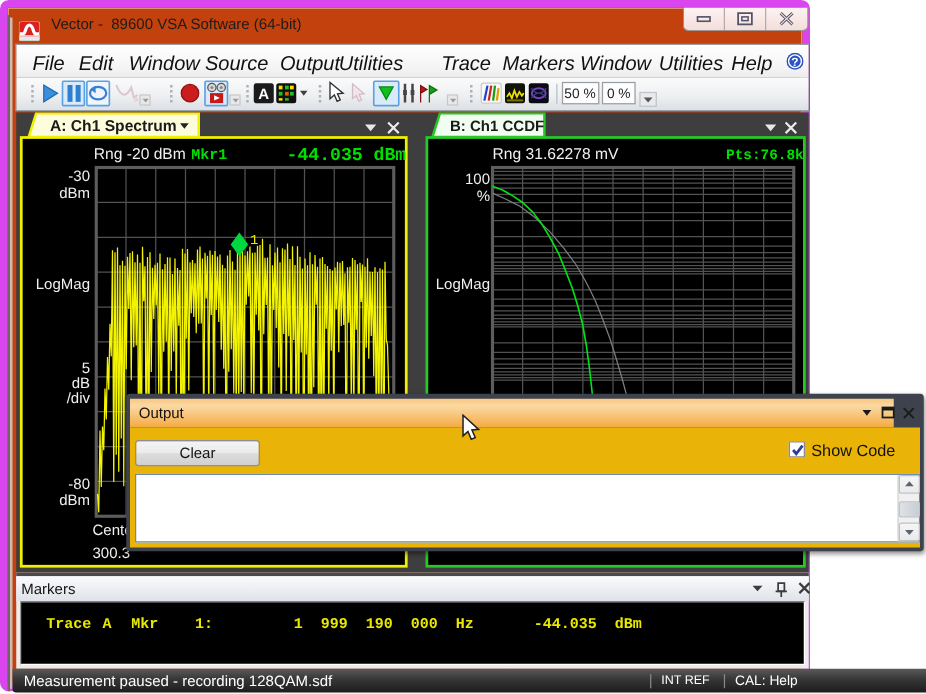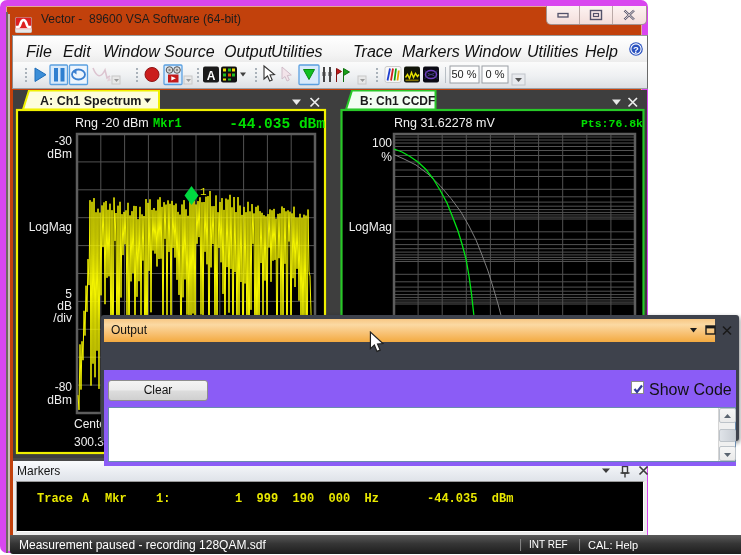--- a/index.html
+++ b/index.html
@@ -27,21 +27,21 @@
 
 #status { position:absolute; left:4px; top:529px; width:736px; height:19px;
   background:linear-gradient(#5a5a5a,#363636 45%,#1d1d1d); border-radius:0 0 3px 3px;
   color:#fff; font-size:12px; }
 .mono { font-family:"Liberation Mono",monospace; }
 
 #outdlg { position:absolute; left:101px; top:315px; width:638px; height:126px;
   background:#3e424c; border-radius:3px; box-shadow:1px 2px 4px rgba(0,0,0,.45); }
 #outtitle { position:absolute; left:3px; top:4px; width:611px; height:23px;
   background:linear-gradient(180deg, #f7c783 0%, #fbd9a3 25%, #f8c377 60%, #f3aa40 100%); }
-#outbody { position:absolute; left:3px; top:27px; width:632px; height:96px; background:#8b5cf6;margin-top:28px; }
+#outbody { position:absolute; left:3px; top:27px; width:632px; height:96px; background:#eab308; }
 #clearbtn { position:absolute; left:4px; top:10px; width:100px; height:21px;
   border:1px solid #8e8e8e; border-radius:3px;
   background:linear-gradient(#f4f4f4,#ebebeb 48%,#dddddd 52%,#d0d0d0);
   font-size:12px; text-align:center; line-height:19px; color:#111; }
 #ta { position:absolute; left:4px; top:37px; width:628px; height:55px; background:#fff; border:1px solid #6a8caf; }
 #ta pre { font-family:"Liberation Mono",monospace; font-size:11.9px; line-height:13.8px; color:#000; margin:3px 0 0 3px; }
 #sb { position:absolute; right:0px; top:0px; width:17px; height:53px; background:#f0f0f0; border-left:1px solid #d5d5d5; }
 .sbbtn { position:absolute; left:0; width:17px; height:15px; background:linear-gradient(#f6f6f6,#eaeaea); border:1px solid #bdc3c9; border-radius:2px; }
 .chk { position:absolute; width:13px; height:13px; background:#fff; border:1px solid #8a8a8a; }
 </style></head>
@@ -318,21 +318,21 @@
       <path d="M34 2.5 l8 8 M42 2.5 l-8 8" stroke="#1a1a1a" stroke-width="1.6"></path>
     </svg>
   </div>
   <div id="outbody">
     <div id="clearbtn">Clear</div>
     <div class="chk" style="left:527px;top:11px">
       <svg width="13" height="13" viewBox="0 0 13 13">
           <path d="M2.5 6 L5 9 L10 2.5" stroke="#333a99" stroke-width="2.2" fill="none"></path>
         </svg>
     </div>
-    <span class="abs" style="left:545px;top:11px;font-size:16px;color:#111">Show Code</span>
+    <span class="abs" style="left:545px;top:11px;font-size:13px;color:#111">Show Code</span>
     <div id="ta">
       <div id="sb">
         <div class="sbbtn" style="top:0"><svg width="15" height="13">
               <path d="M7.5 4 l3.5 4 l-7 0 Z" fill="#5a6470"></path>
             </svg></div>
         <div class="sbbtn" style="top:21px;height:13px;background:linear-gradient(90deg,#dfe3e8,#c8cdd4)"></div>
         <div class="sbbtn" style="top:38px"><svg width="15" height="13">
               <path d="M7.5 9 l3.5 -4 l-7 0 Z" fill="#5a6470"></path>
             </svg></div>
       </div>

